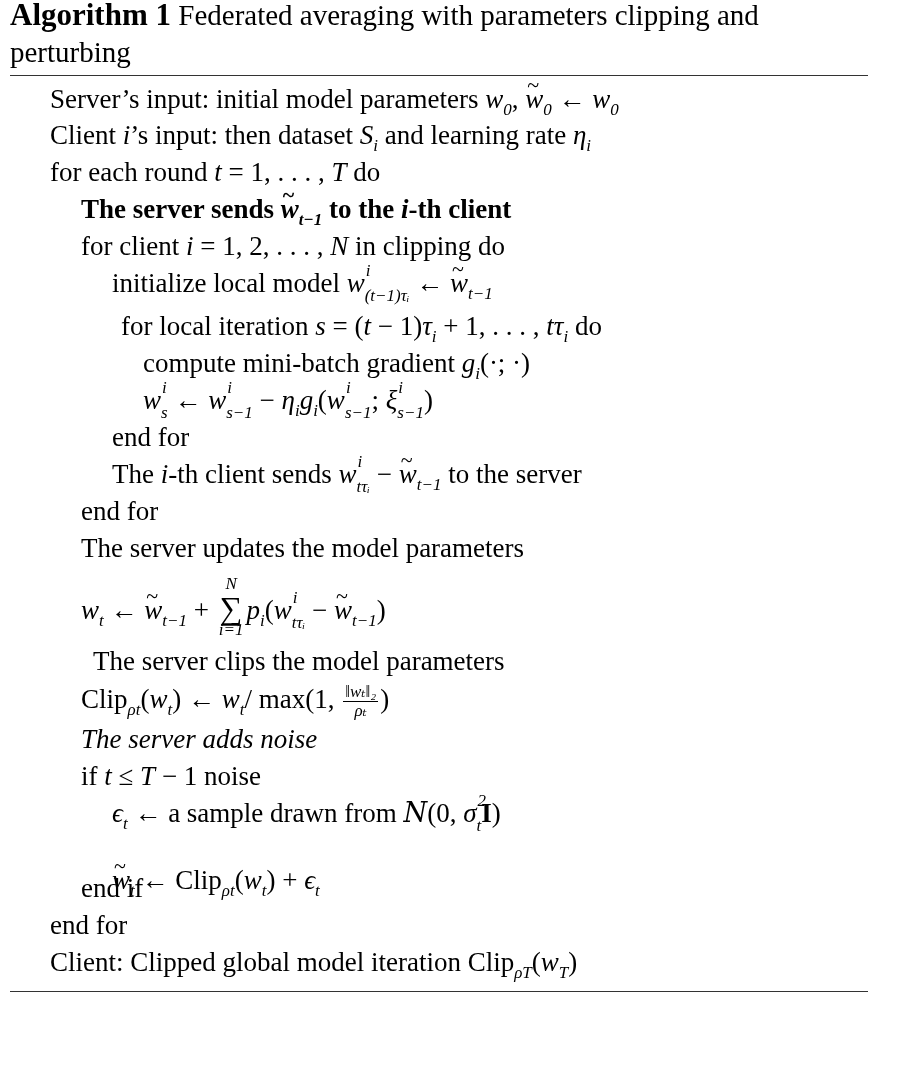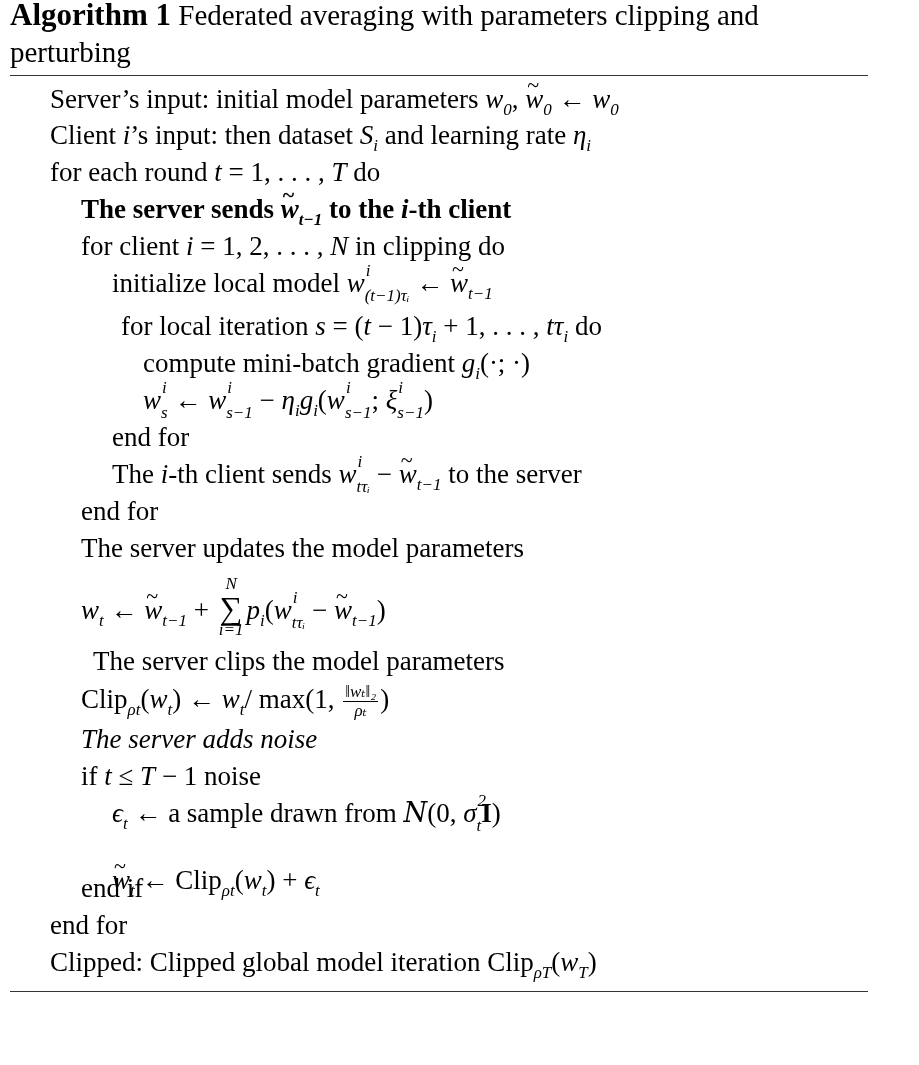--- a/index.html
+++ b/index.html
@@ -61,16 +61,16 @@
     <div class="line" style="left: 81px; top: 532px;"><span class="">The server updates the model parameters</span></div>
     <div class="line" style="left: 81px; top: 592px;"><span class="m">w</span><sub class="m">t</sub><span class=""> ← </span><span class="m tilde">w</span><sub class="m">t−1</sub><span class=""> + </span><span class="sum">∑<span class="top">N</span><span class="bot">i=1</span></span><span class="m">p</span><sub class="m">i</sub><span class="">(</span><span class="m">w</span><span style="display: inline-block; position: relative; vertical-align: baseline;"><span class="m" style="position: absolute; left: 1px; top: -12px; font-size: 17px;">i</span><span class="m" style="display: inline-block; font-size: 17px; position: relative; top: 9px;">tτᵢ</span></span><span class=""> − </span><span class="m tilde">w</span><sub class="m">t−1</sub><span class="">)</span></div>
     <div class="line" style="left: 81px; top: 645px; margin-left: 12px;"><span class="">The server clips the model parameters</span></div>
     <div class="line" style="left: 81px; top: 683px;"><span class="">Clip</span><sub class="m">ρt</sub><span class="">(</span><span class="m">w</span><sub class="m">t</sub><span class="">) ← </span><span class="m">w</span><sub class="m">t</sub><span class="">/ max(1, </span><span class="frac"><span class="num">‖wₜ‖₂</span><span class="den">ρₜ</span></span><span class="">)</span></div>
     <div class="line" style="left: 81px; top: 723px; font-style: italic;"><span class="">The server adds noise</span></div>
     <div class="line" style="left: 81px; top: 760px;"><span class="kw">if</span><span class=""> </span><span class="m">t</span><span class=""> ≤ </span><span class="m">T</span><span class=""> − 1 </span><span class="kw">noise</span></div>
     <div class="line" style="left: 112px; top: 797px;"><span class="m">ϵ</span><sub class="m">t</sub><span class=""> ← a sample drawn from </span><span class="cal">N</span><span class="">(0, </span><span class="m">σ</span><span style="display: inline-block; position: relative; vertical-align: baseline;"><span class="m" style="position: absolute; left: 1px; top: -12px; font-size: 17px;">2</span><span class="m" style="display: inline-block; font-size: 17px; position: relative; top: 9px;">t</span></span><span class="bf">I</span><span class="">)</span></div>
     <div class="line" style="left: 112px; top: 836px; margin-top: 28px;"><span class="m tilde">w</span><sub class="m">t</sub><span class=""> ← Clip</span><sub class="m">ρt</sub><span class="">(</span><span class="m">w</span><sub class="m">t</sub><span class="">) + </span><span class="m">ϵ</span><sub class="m">t</sub></div>
     <div class="line" style="left: 81px; top: 872px;"><span class="kw">end if</span></div>
     <div class="line" style="left: 50px; top: 909px;"><span class="kw">end for</span></div>
-    <div class="line" style="left: 50px; top: 946px;"><span class="kw">Clipped:</span><span class=""> Clipped global model iteration Clip</span><sub class="m">ρT</sub><span class="">(</span><span class="m">w</span><sub class="m">T</sub><span class="">)</span></div>
+    <div class="line" style="left: 50px; top: 946px;"><span class="kw">Client:</span><span class=""> Clipped global model iteration Clip</span><sub class="m">ρT</sub><span class="">(</span><span class="m">w</span><sub class="m">T</sub><span class="">)</span></div>
   </div>
 
 <div class="rule bottom"></div>
 
 </body></html>

